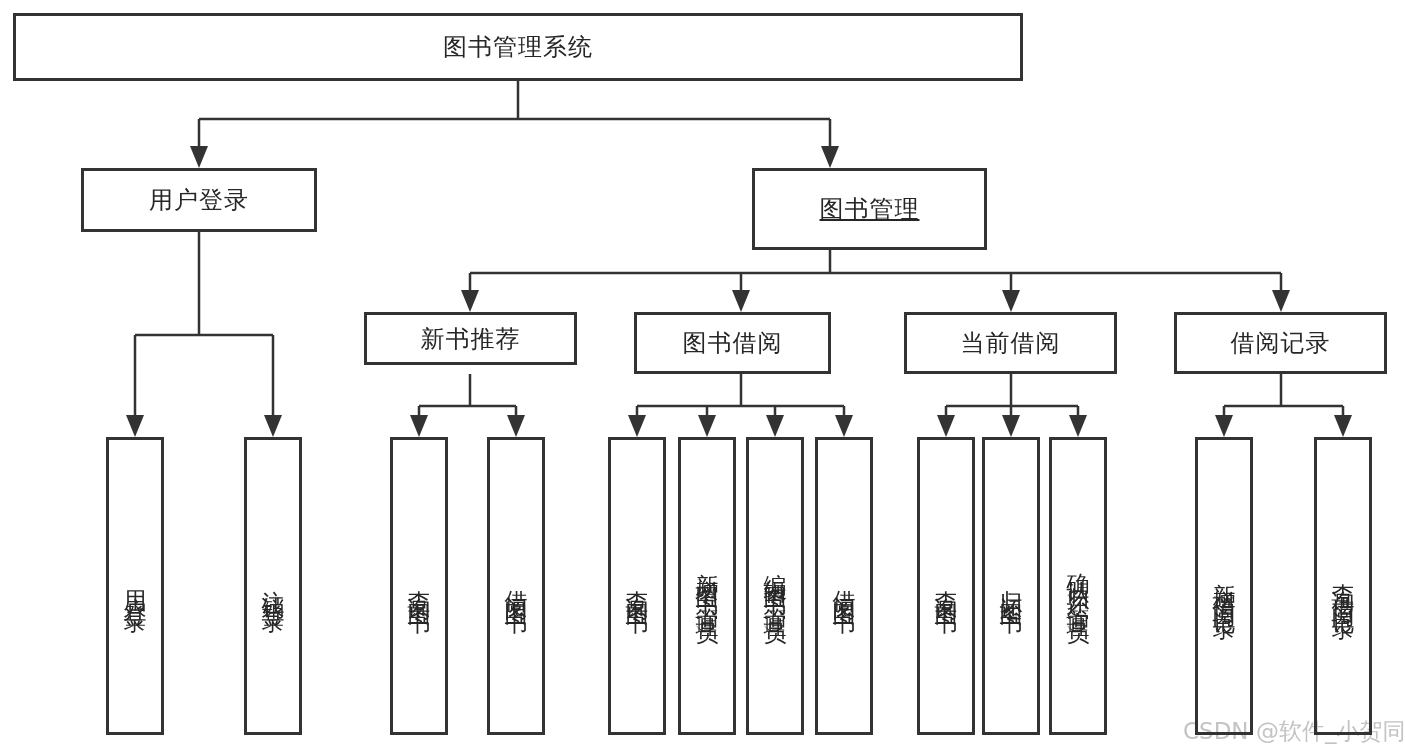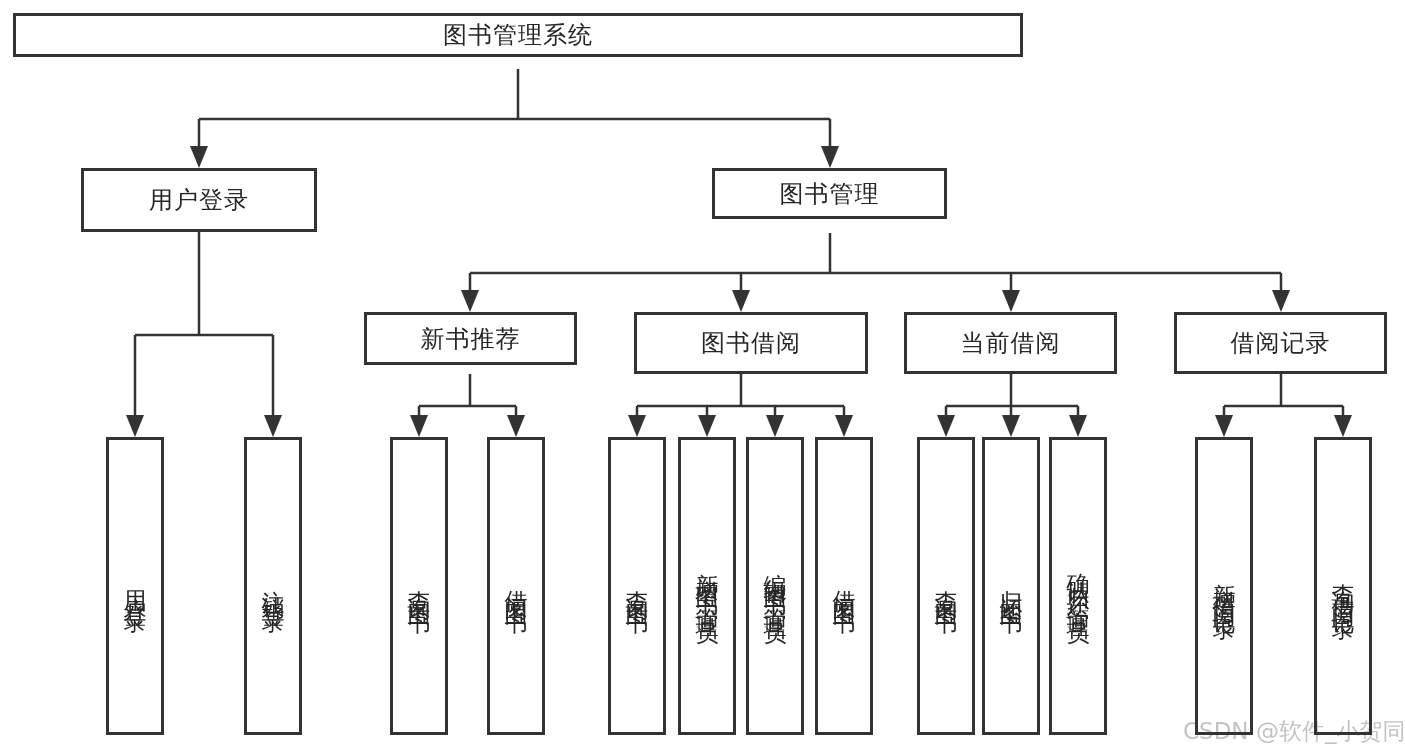--- a/index.html
+++ b/index.html
@@ -99,35 +99,35 @@
       <polygon points="766,415 784,415 775,437"></polygon>
       <polygon points="835,415 853,415 844,437"></polygon>
       <polygon points="937,415 955,415 946,437"></polygon>
       <polygon points="1002,415 1020,415 1011,437"></polygon>
       <polygon points="1069,415 1087,415 1078,437"></polygon>
       <polygon points="1215,415 1233,415 1224,437"></polygon>
       <polygon points="1334,415 1352,415 1343,437"></polygon>
     </g>
   </svg>
 
-  <div class="node hbox" style="left:13px; top:13px; width:1010px; height:44px;text-align:center;">
+  <div class="node hbox" style="left:13px; top:13px; width:1010px; height:68px;text-align:center;">
     <span>图书管理系统</span>
   </div>
 
   <div class="node hbox" style="left:81px; top:168px; width:236px; height:64px;">
     <span>用户登录</span>
   </div>
-  <div class="node hbox" style="left:712px; top:168px; width:235px; height:51px;">
+  <div class="node hbox" style="left:752px; top:168px; width:235px; height:82px;text-decoration:underline;">
     <span>图书管理</span>
   </div>
 
   <div class="node hbox" style="left:364px; top:312px; width:213px; height:53px;">
     <span>新书推荐</span>
   </div>
-  <div class="node hbox" style="left:634px; top:312px; width:234px; height:62px;text-align:center;">
+  <div class="node hbox" style="left:634px; top:312px; width:197px; height:62px;text-align:center;">
     <span>图书借阅</span>
   </div>
   <div class="node hbox" style="left:904px; top:312px; width:213px; height:62px;">
     <span>当前借阅</span>
   </div>
   <div class="node hbox" style="left:1174px; top:312px; width:213px; height:62px;">
     <span>借阅记录</span>
   </div>
 
   <div class="node vbox" style="left:106px;">

